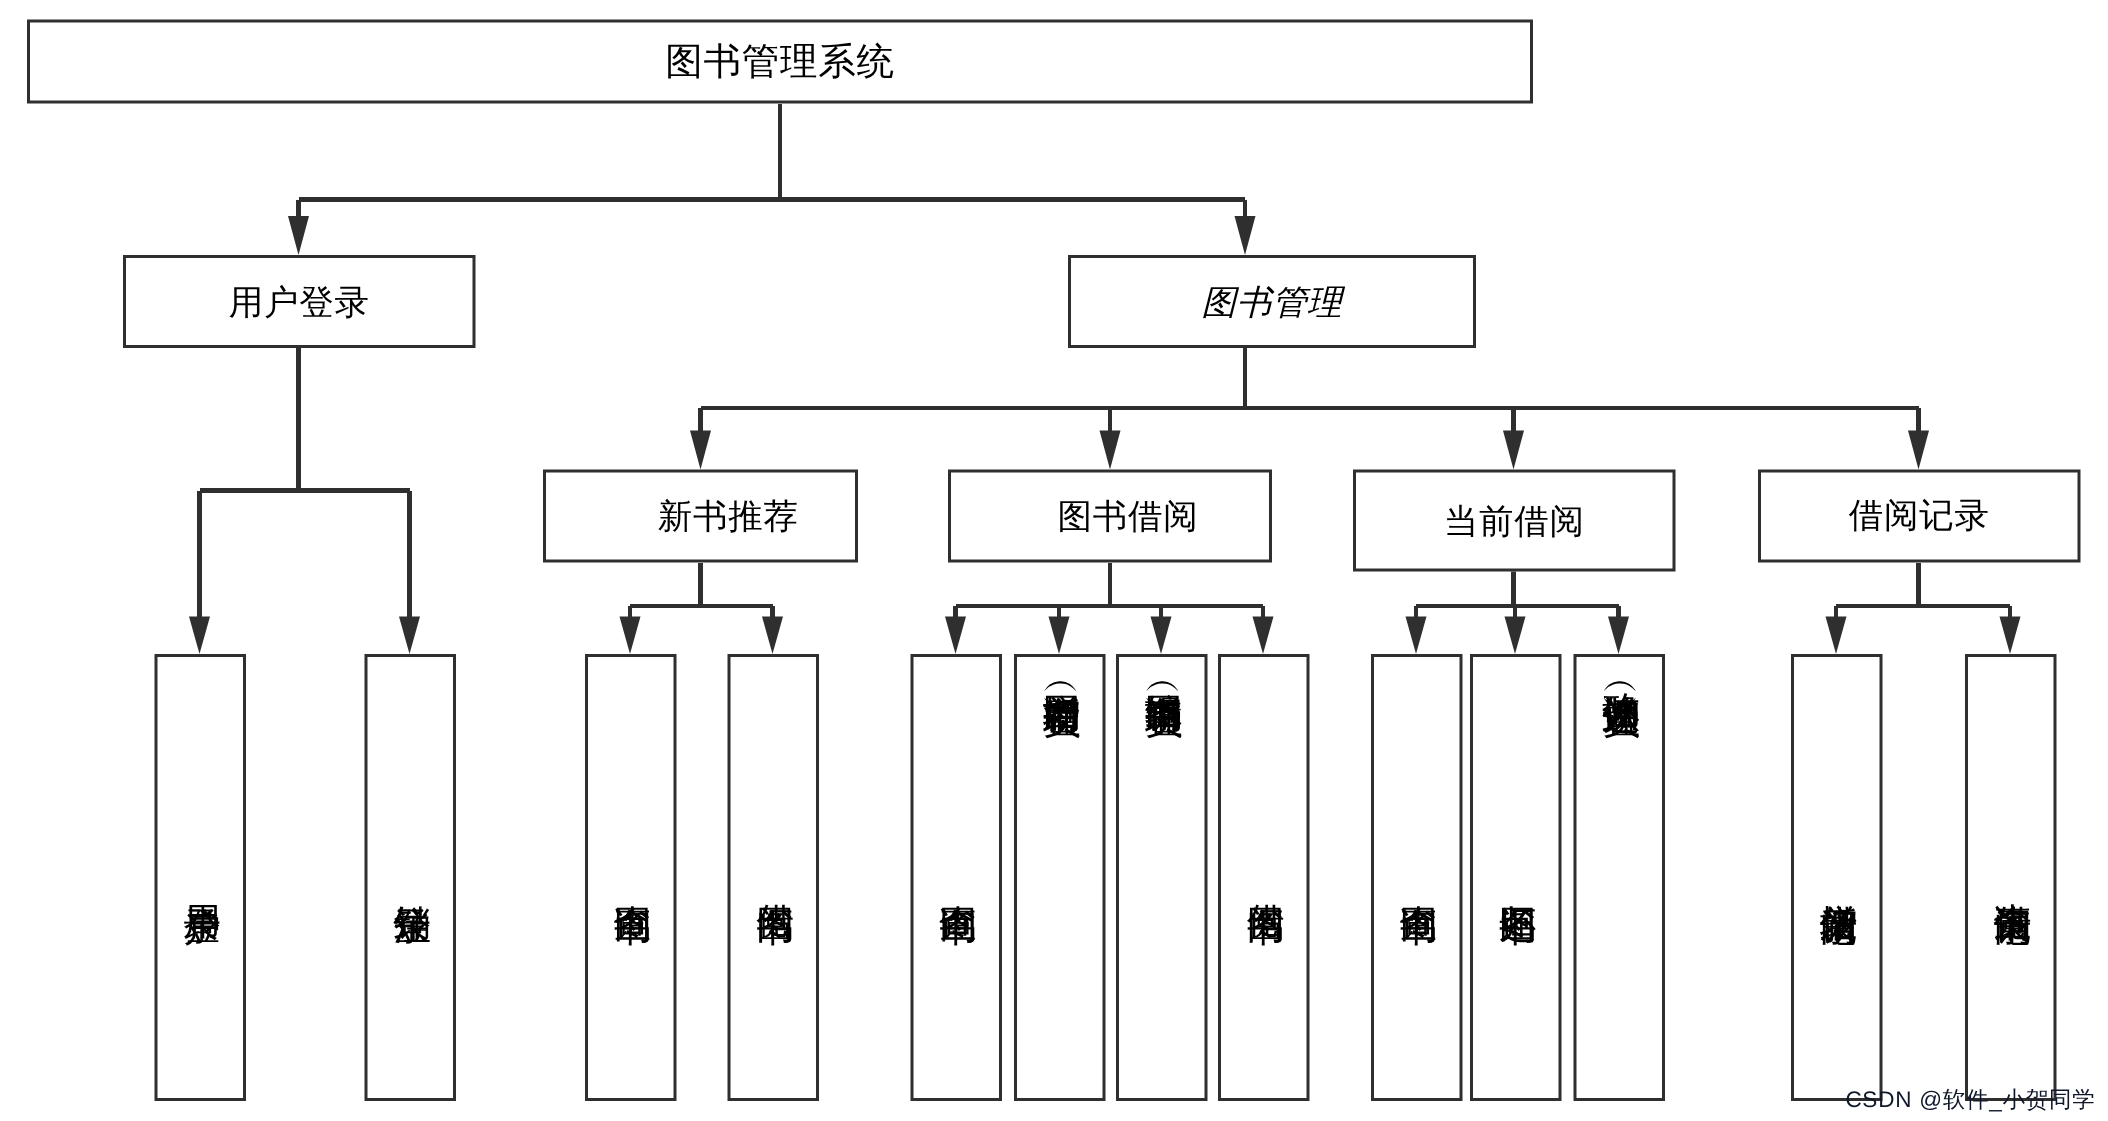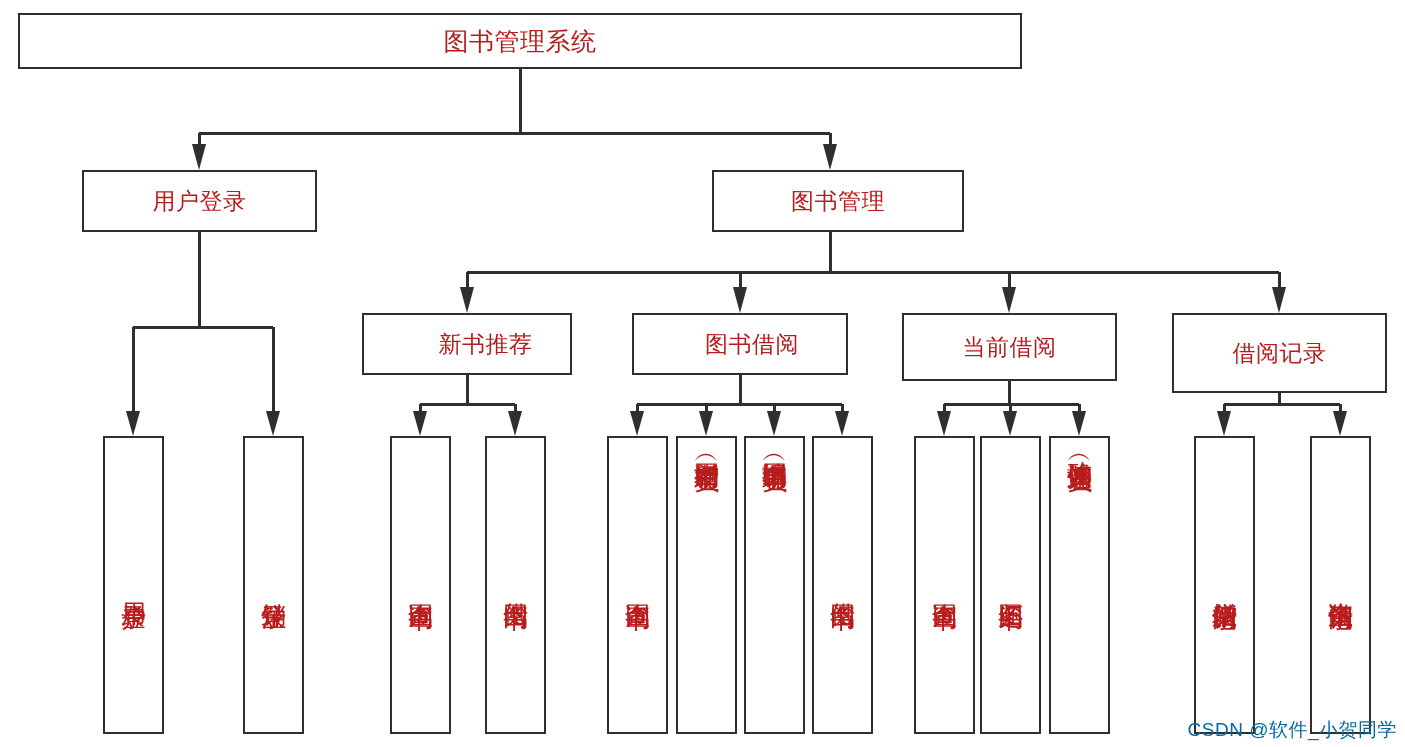--- a/index.html
+++ b/index.html
@@ -32,21 +32,21 @@
     position: absolute;
     box-sizing: border-box;
     background: #ffffff;
     border: 2.5px solid #2f2f2f;
     display: flex;
     align-items: center;
     justify-content: center;
     overflow: hidden;
   }
   .node-label {
-    color: #b91c1c;
+    color: #000000;
     line-height: 1.16;
     text-align: center;
     white-space: pre-wrap;
     letter-spacing: 0.5px;
   }
   .node-root .node-label { font-size: 25px; }
   .node-l2 .node-label { font-size: 23px; }
   .node-l3 .node-label { font-size: 23px; }
   .node-leaf {
     align-items: flex-start;
@@ -61,22 +61,22 @@
     letter-spacing: 1px;
   }
   .node-leaf.leaf-mid {
     align-items: center;
     padding-top: 0;
   }
   #watermark {
     position: absolute;
     right: 8px;
     bottom: 4px;
-    font-size: 19px;
-    color: #0369a1;
+    font-size: 15px;
+    color: #0f172a;
     letter-spacing: 0.5px;
     user-select: none;
     white-space: nowrap;
   }
 </style>
 </head>
 <body>
 
 <div id="diagram-root">
 
@@ -158,34 +158,34 @@
     </g>
   </svg>
 
   <div class="node-box node-root" style="left:18px; top:13px; width:1004px; height:56px;">
     <span class="node-label">图书管理系统</span>
   </div>
 
   <div class="node-box node-l2" style="left:82px; top:170px; width:235px; height:62px;">
     <span class="node-label">用户登录</span>
   </div>
-  <div class="node-box node-l2" style="left:712px; top:170px; width:252px; height:62px;">
+  <div class="node-box node-l2" style="left:712px; top:170px; width:272px; height:62px;font-style:italic;">
     <span class="node-label">图书管理</span>
   </div>
 
   <div class="node-box node-l3" style="left:362px; top:313px; width:210px; height:62px;padding-left:37px;">
     <span class="node-label">新书推荐</span>
   </div>
   <div class="node-box node-l3" style="left:632px; top:313px; width:216px; height:62px;padding-left:24px;">
     <span class="node-label">图书借阅</span>
   </div>
   <div class="node-box node-l3" style="left:902px; top:313px; width:215px; height:68px;">
     <span class="node-label">当前借阅</span>
   </div>
-  <div class="node-box node-l3" style="left:1172px; top:313px; width:215px; height:80px;">
+  <div class="node-box node-l3" style="left:1172px; top:313px; width:215px; height:62px;font-family:Liberation Serif, serif;">
     <span class="node-label">借阅记录</span>
   </div>
 
   <div class="node-box node-leaf leaf-mid" style="left:103px; top:436px; width:61px; height:298px;">
     <span class="node-label">用户登录</span>
   </div>
   <div class="node-box node-leaf leaf-mid" style="left:243px; top:436px; width:61px; height:298px;">
     <span class="node-label">注销登录</span>
   </div>
 

